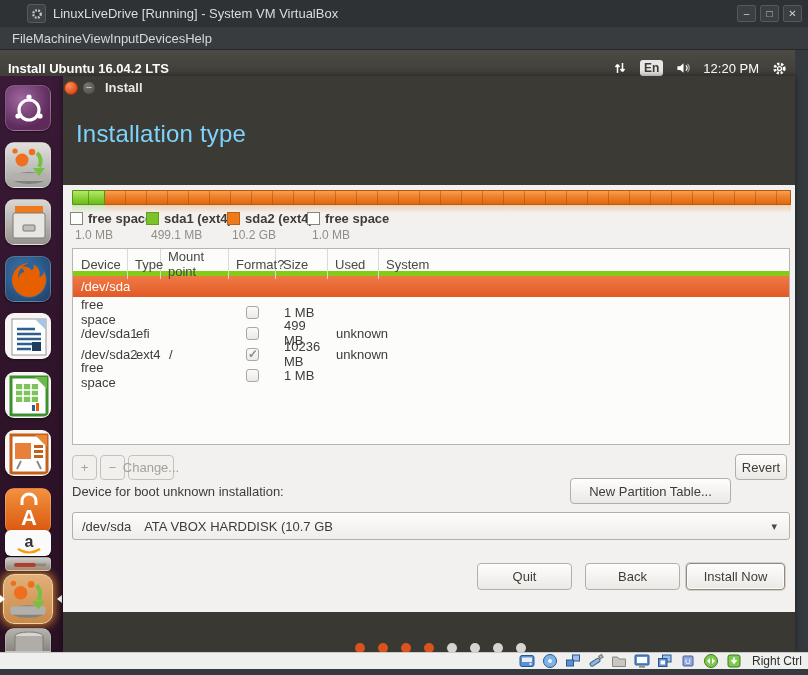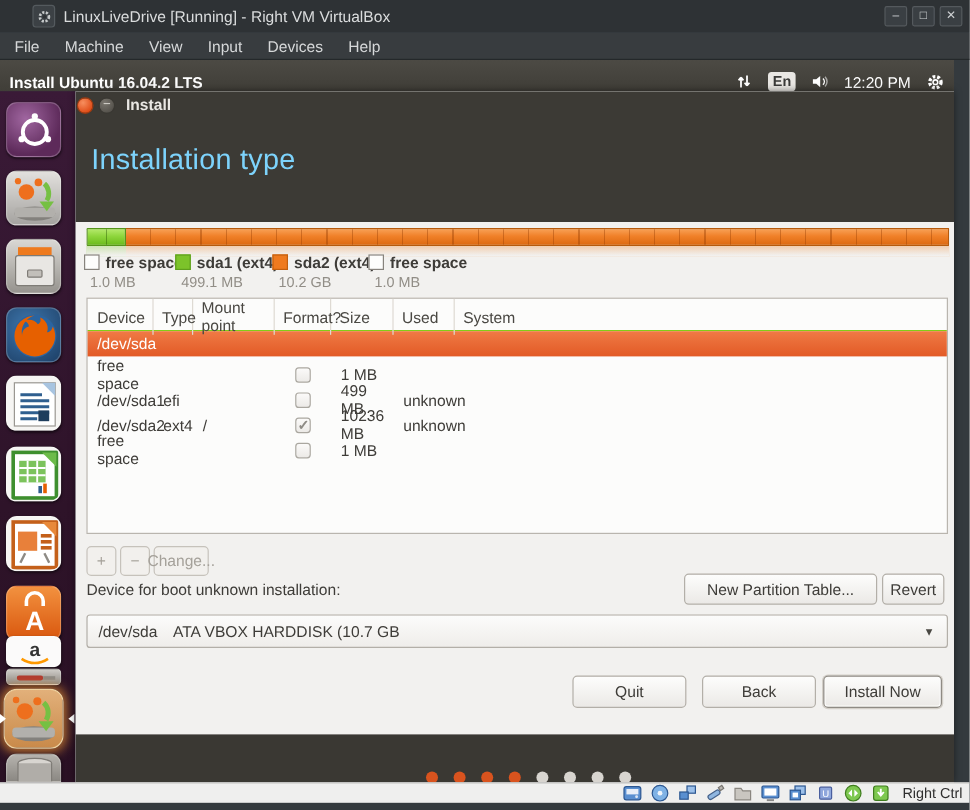--- a/index.html
+++ b/index.html
@@ -24,21 +24,21 @@
   }
   .vbox-controls { margin-left:auto; display:flex; gap:4px; margin-right:6px; }
   .vbox-ctl {
     width:19px; height:17px; background:#3a3f43; border:1px solid #54595d; border-radius:2px;
     color:#cfd2d4; font-size:10px; line-height:15px; text-align:center; cursor:default;
   }
   .vbox-menubar {
     position:absolute; left:0; top:27px; width:808px; height:23px;
     background:#383c3f; border-bottom:1px solid #24282a;
     color:#d6d8d9; font-size:13px;
-    display:flex; align-items:center; gap:21px; padding-left:12px;
+    display:flex; align-items:center; padding-left:12px;
   }
   .vbox-menubar span { cursor:default; }
 
   
   .ubuntu-panel {
     position:absolute; left:0; top:50px; width:795px; height:26px;
     background:linear-gradient(#4c4a44,#403e38);
     color:#ffffff; display:flex; align-items:flex-end; font-size:13px;
   }
   .panel-title { font-weight:bold; padding-left:8px; }
@@ -133,21 +133,21 @@
 
   
   .ptable {
     position:absolute; left:9px; top:63px; width:718px; height:197px;
     background:#fcfcfb; border:1px solid #b9b5ae;
   }
   .trow, .thead {
     display:grid; grid-template-columns:55px 33px 68px 47px 52px 51px 1fr;
     align-items:center;
   }
-  .thead { height:27px; border-bottom:1px solid #84cc16; color:#4a4843; }
+  .thead { height:27px; border-bottom:5px solid #84cc16; color:#4a4843; }
   .thead > div { padding-left:7px; height:100%; display:flex; align-items:center; border-right:1px solid #dedad3; }
   .thead > div:first-child { padding-left:8px; }
   .thead > div:last-child { border-right:none; }
   .trow { height:21px; color:#3e3c38; }
   .trow > div { padding-left:8px; }
   .row-selected {
     height:21px; background:linear-gradient(180deg,#f07a45,#e25a26);
     color:#ffffff; display:flex; align-items:center; padding-left:8px;
   }
   .cbcell { display:flex; justify-content:center; padding-left:0 !important; }
@@ -166,21 +166,21 @@
     position:absolute; height:25px; border:1px solid #b3afa8; border-radius:4px;
     background:linear-gradient(#fdfdfc,#ebe9e6); color:#3e3c38;
     font-size:13px; display:flex; align-items:center; justify-content:center;
     cursor:pointer; font-family:inherit;
   }
   .btn.disabled { color:#a5a19a; background:#f2f0ed; border-color:#c6c2bb; }
   .btn-add { left:9px; top:270px; width:25px; }
   .btn-del { left:37px; top:270px; width:25px; }
   .btn-change { left:65px; top:270px; width:46px; }
   .btn-newtable { left:507px; top:269px; width:161px; height:26px;margin-top:24px; }
-  .btn-revert { left:672px; top:269px; width:52px; height:26px;margin-top:24px; }
+  .btn-revert { left:672px; top:269px; width:52px; height:26px; }
 
   .boot-label { position:absolute; left:9px; top:299px; color:#3e3c38; }
 
   .combo {
     position:absolute; left:9px; top:327px; width:718px; height:28px;
     border:1px solid #b3afa8; border-radius:3px;
     background:linear-gradient(#fcfcfb,#efedea);
     display:flex; align-items:center; cursor:pointer;
   }
   .combo-device { margin-left:9px; }
@@ -214,21 +214,21 @@
 </head>
 <body>
 
 <div class="vbox-titlebar">
   <div class="vbox-appicon">
     <svg width="12" height="12" viewBox="0 0 16 16">
         <circle cx="8" cy="8" r="5" fill="none" stroke="#c7cacb" stroke-width="3" stroke-dasharray="2.4 1.7"></circle>
         <circle cx="8" cy="8" r="2" fill="#2e3235"></circle>
       </svg>
   </div>
-  <span>LinuxLiveDrive [Running] - Right VM VirtualBox</span>
+  <span>LinuxLiveDrive [Running] - System VM VirtualBox</span>
   <div class="vbox-controls">
     <div class="vbox-ctl">–</div>
     <div class="vbox-ctl">□</div>
     <div class="vbox-ctl">✕</div>
   </div>
 </div>
 
 <div class="vbox-menubar">
   <span>File</span>
   <span>Machine</span>

